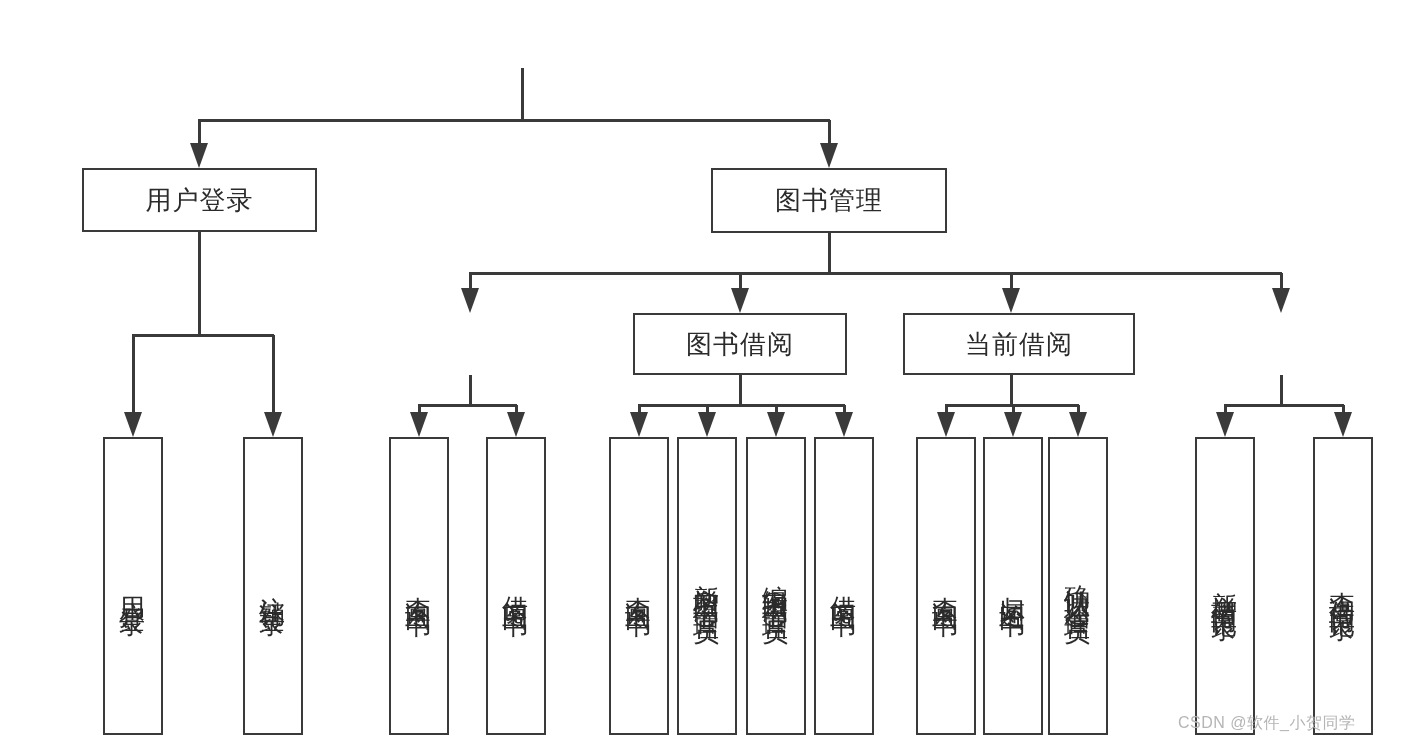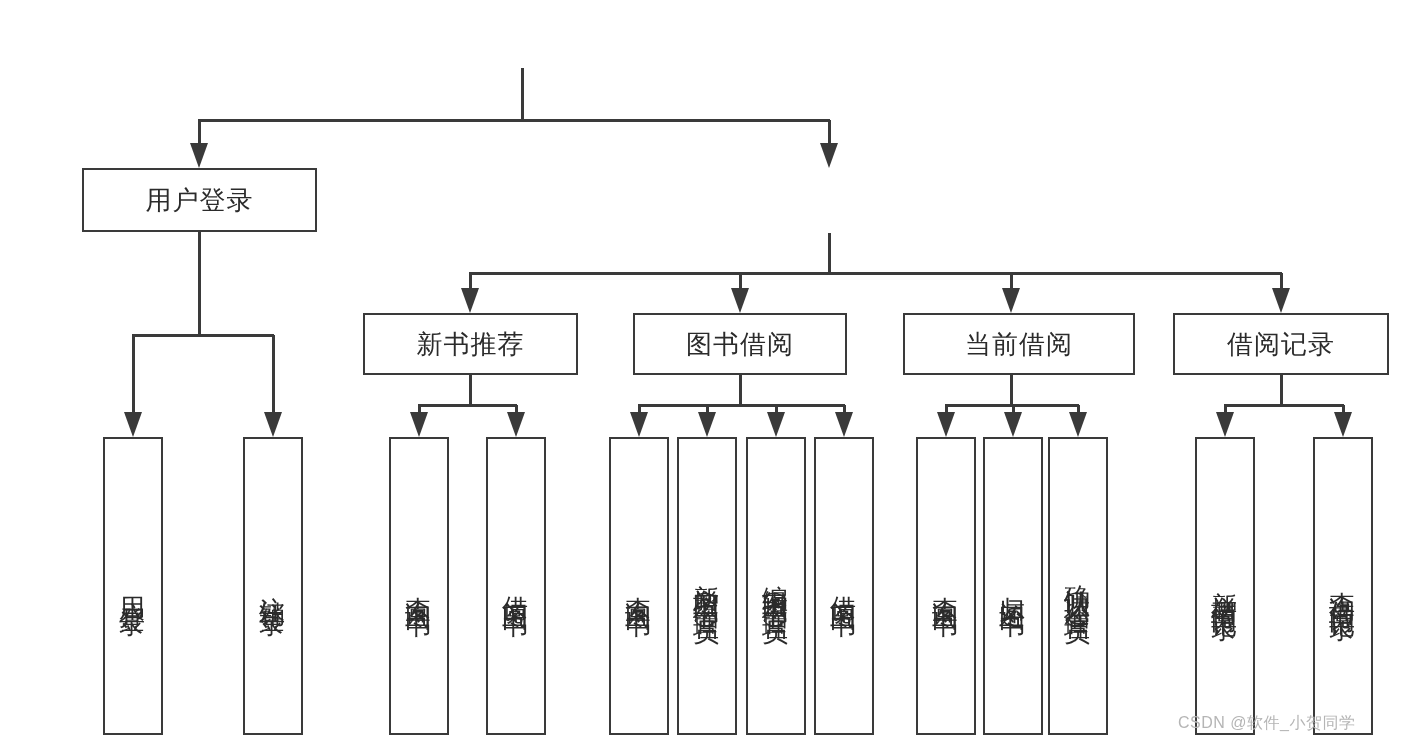--- a/index.html
+++ b/index.html
@@ -118,32 +118,29 @@
   <div class="arrow" style="left:937px;top:412px"></div>
   <div class="arrow" style="left:1004px;top:412px"></div>
   <div class="arrow" style="left:1069px;top:412px"></div>
   <div class="arrow" style="left:1216px;top:412px"></div>
   <div class="arrow" style="left:1334px;top:412px"></div>
 
 
   <div class="box" style="left:82px;top:168px;width:235px;height:64px">
     <span>用户登录</span>
   </div>
+  <div class="box" style="left:711px;top:168px;width:236px;height:65px">
+    <span>图书管理</span>
+  </div>
 
-  <div class="box" style="left:363px;top:313px;width:215px;height:62px">
-    <span>新书推荐</span>
-  </div>
   <div class="box" style="left:633px;top:313px;width:214px;height:62px">
     <span>图书借阅</span>
   </div>
   <div class="box" style="left:903px;top:313px;width:232px;height:62px">
     <span>当前借阅</span>
-  </div>
-  <div class="box" style="left:1173px;top:313px;width:216px;height:62px">
-    <span>借阅记录</span>
   </div>
 
   <div class="leaf" style="left:103px">
     <span class="vtext">用户登录</span>
   </div>
   <div class="leaf" style="left:243px">
     <span class="vtext">注销登录</span>
   </div>
   <div class="leaf" style="left:389px">
     <span class="vtext">查询图书</span>

